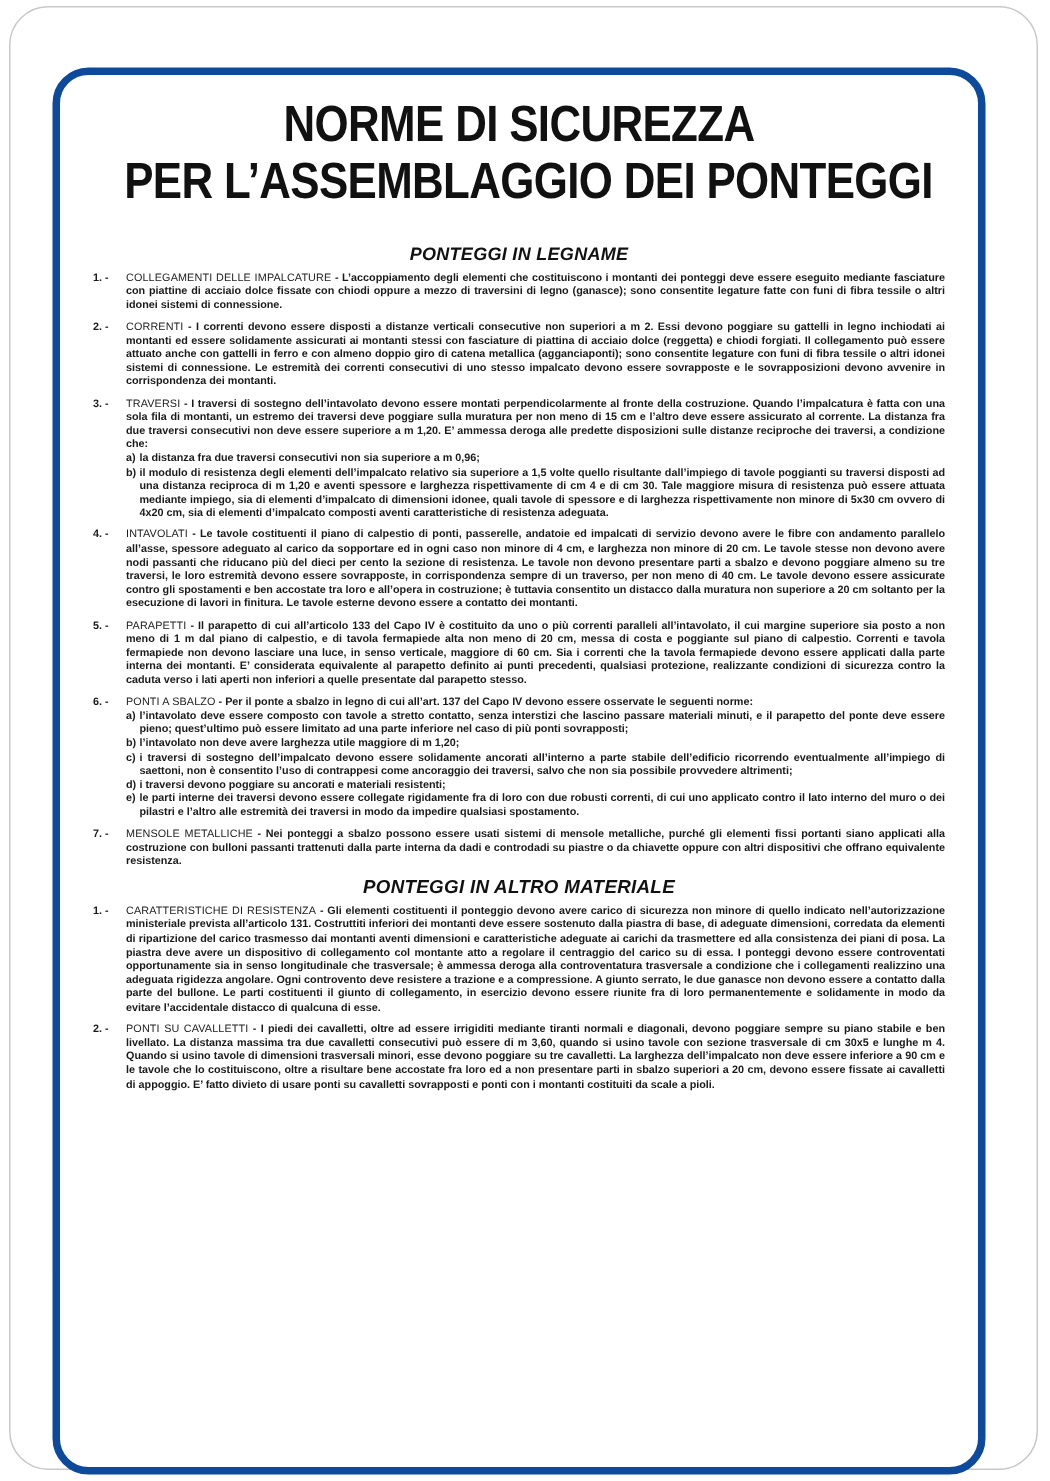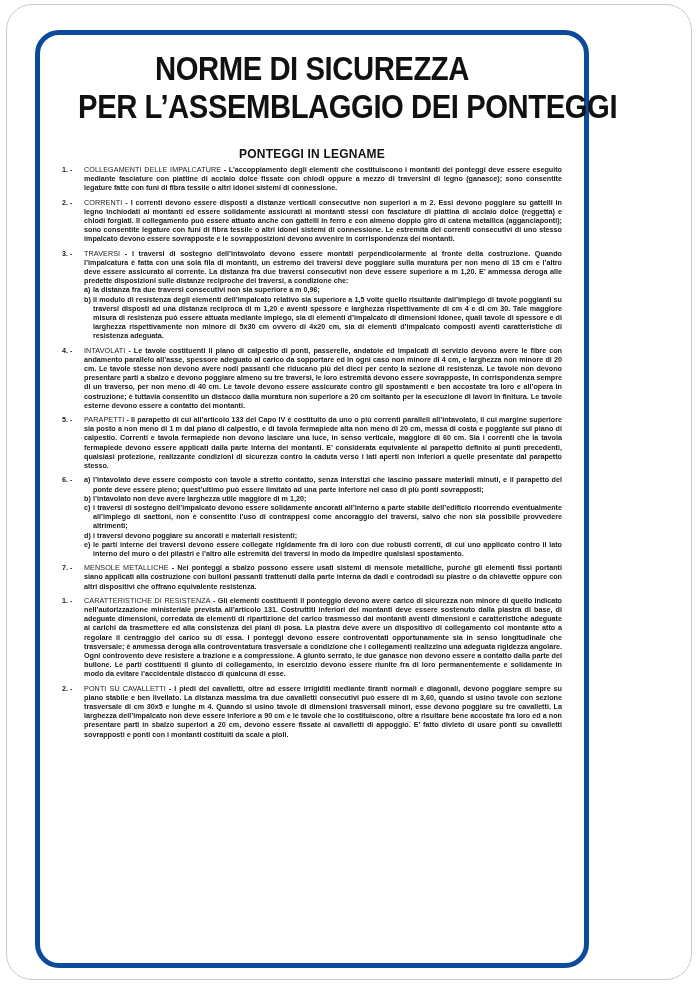--- a/index.html
+++ b/index.html
@@ -2,38 +2,38 @@
 <html><head>
 <meta charset="utf-8">
 <style>
   html, body { margin: 0; padding: 0; background: #ffffff; }
   body { width: 700px; height: 987px; position: relative; overflow: hidden; font-family: "Liberation Sans", sans-serif; }
   .plate {
     position: absolute; left: 6px; top: 4px; width: 686px; height: 976px;
     border: 1.5px solid #c9c9c9; border-radius: 26px; background: #ffffff; box-sizing: border-box;
   }
   .frame {
-    position: absolute; left: 28px; top: 25px; width: 554px; height: 938px;
+    position: absolute; left: 28px; top: 40px; width: 622px; height: 938px;
     border: 5px solid #0d4a9c; border-radius: 24px; box-sizing: border-box; background: #fff;
   }
   .title {
     position: absolute; left: 0; right: 0; top: 14px; text-align: center;
     font-family: "Liberation Sans", sans-serif; font-weight: bold; color: #111;
     font-size: 34px; line-height: 38px; letter-spacing: -0.5px;
     transform: scaleX(0.86); transform-origin: center top;
   }
   .title div { white-space: nowrap; }
   .content {
     position: absolute; left: 22px; right: 22px; top: 112px;
     font-family: "Liberation Sans", sans-serif; color: #1a1a1a;
     font-size: 7.2px; line-height: 9.2px;
   }
   .section-title {
     text-align: center; font-weight: bold; font-size: 12px; line-height: 14px;
-    margin: 0 0 4px 0; letter-spacing: 0.2px; color: #111;
+    margin: 0 0 4px 0; letter-spacing: 0.2px; color: #111; font-style: italic;
   }
   .section-title.second { margin-top: 6px; font-size: 12.5px; }
   .item { display: flex; margin-bottom: 5px; text-align: justify; }
   .num { width: 22px; flex: 0 0 22px; font-weight: bold; }
   .body { flex: 1; font-weight: bold; }
   .lead { font-weight: normal; letter-spacing: 0.1px; }
   .sub { display: flex; }
   .sub .letter { width: 9px; flex: 0 0 9px; }
   .sub .stext { flex: 1; }
 </style>
@@ -82,20 +82,21 @@
         </div>
         <div class="item">
           <div class="num">5. -</div>
           <div class="body">
             <div><span class="lead">PARAPETTI</span><span> - Il parapetto di cui all’articolo 133 del Capo IV è costituito da uno o più correnti paralleli all’intavolato, il cui margine superiore sia posto a non meno di 1 m dal piano di calpestio, e di tavola fermapiede alta non meno di 20 cm, messa di costa e poggiante sul piano di calpestio. Correnti e tavola fermapiede non devono lasciare una luce, in senso verticale, maggiore di 60 cm. Sia i correnti che la tavola fermapiede devono essere applicati dalla parte interna dei montanti. E’ considerata equivalente al parapetto definito ai punti precedenti, qualsiasi protezione, realizzante condizioni di sicurezza contro la caduta verso i lati aperti non inferiori a quelle presentate dal parapetto stesso.</span></div>
           </div>
         </div>
         <div class="item">
           <div class="num">6. -</div>
           <div class="body">
+            <div><span class="lead">PONTI A SBALZO</span><span> - Per il ponte a sbalzo in legno di cui all’art. 137 del Capo IV devono essere osservate le seguenti norme:</span></div>
             <div class="sub">
               <span class="letter">a)</span>
               <span class="stext">l’intavolato deve essere composto con tavole a stretto contatto, senza interstizi che lascino passare materiali minuti, e il parapetto del ponte deve essere pieno; quest’ultimo può essere limitato ad una parte inferiore nel caso di più ponti sovrapposti;</span>
             </div>
             <div class="sub">
               <span class="letter">b)</span>
               <span class="stext">l’intavolato non deve avere larghezza utile maggiore di m 1,20;</span>
             </div>
             <div class="sub">
               <span class="letter">c)</span>
@@ -110,20 +111,21 @@
               <span class="stext">le parti interne dei traversi devono essere collegate rigidamente fra di loro con due robusti correnti, di cui uno applicato contro il lato interno del muro o dei pilastri e l’altro alle estremità dei traversi in modo da impedire qualsiasi spostamento.</span>
             </div>
           </div>
         </div>
         <div class="item">
           <div class="num">7. -</div>
           <div class="body">
             <div><span class="lead">MENSOLE METALLICHE</span><span> - Nei ponteggi a sbalzo possono essere usati sistemi di mensole metalliche, purché gli elementi fissi portanti siano applicati alla costruzione con bulloni passanti trattenuti dalla parte interna da dadi e controdadi su piastre o da chiavette oppure con altri dispositivi che offrano equivalente resistenza.</span></div>
           </div>
         </div>
+        <div class="section-title second">PONTEGGI IN ALTRO MATERIALE</div>
         <div class="item">
           <div class="num">1. -</div>
           <div class="body">
             <div><span class="lead">CARATTERISTICHE DI RESISTENZA</span><span> - Gli elementi costituenti il ponteggio devono avere carico di sicurezza non minore di quello indicato nell’autorizzazione ministeriale prevista all’articolo 131. Costruttiti inferiori dei montanti deve essere sostenuto dalla piastra di base, di adeguate dimensioni, corredata da elementi di ripartizione del carico trasmesso dai montanti aventi dimensioni e caratteristiche adeguate ai carichi da trasmettere ed alla consistenza dei piani di posa. La piastra deve avere un dispositivo di collegamento col montante atto a regolare il centraggio del carico su di essa. I ponteggi devono essere controventati opportunamente sia in senso longitudinale che trasversale; è ammessa deroga alla controventatura trasversale a condizione che i collegamenti realizzino una adeguata rigidezza angolare. Ogni controvento deve resistere a trazione e a compressione. A giunto serrato, le due ganasce non devono essere a contatto dalla parte del bullone. Le parti costituenti il giunto di collegamento, in esercizio devono essere riunite fra di loro permanentemente e solidamente in modo da evitare l’accidentale distacco di qualcuna di esse.</span></div>
           </div>
         </div>
         <div class="item">
           <div class="num">2. -</div>
           <div class="body">
             <div><span class="lead">PONTI SU CAVALLETTI</span><span> - I piedi dei cavalletti, oltre ad essere irrigiditi mediante tiranti normali e diagonali, devono poggiare sempre su piano stabile e ben livellato. La distanza massima tra due cavalletti consecutivi può essere di m 3,60, quando si usino tavole con sezione trasversale di cm 30x5 e lunghe m 4. Quando si usino tavole di dimensioni trasversali minori, esse devono poggiare su tre cavalletti. La larghezza dell’impalcato non deve essere inferiore a 90 cm e le tavole che lo costituiscono, oltre a risultare bene accostate fra loro ed a non presentare parti in sbalzo superiori a 20 cm, devono essere fissate ai cavalletti di appoggio. E’ fatto divieto di usare ponti su cavalletti sovrapposti e ponti con i montanti costituiti da scale a pioli.</span></div>

